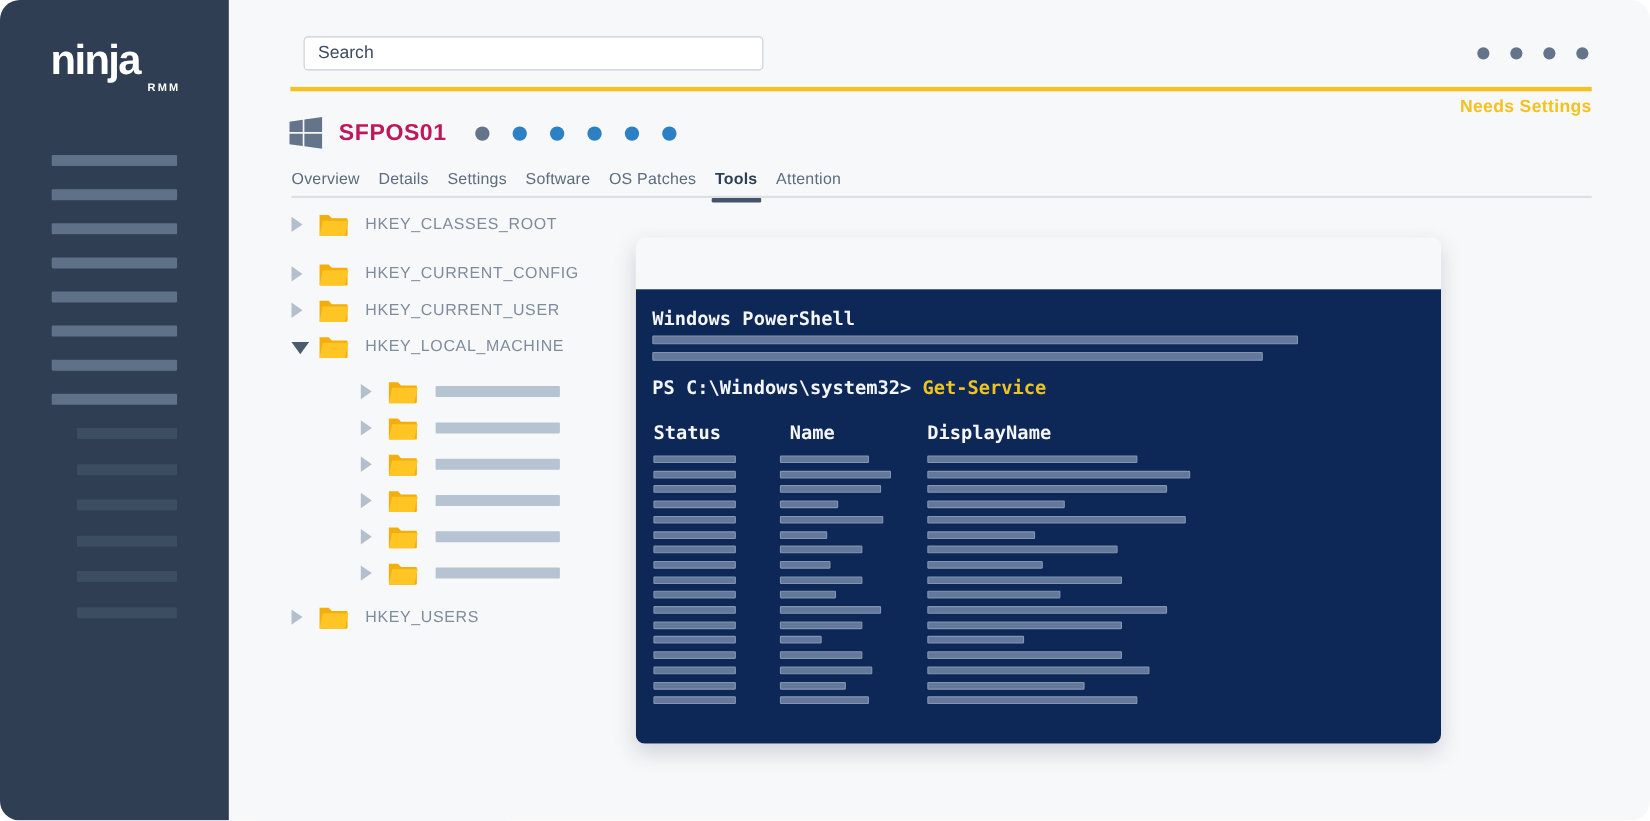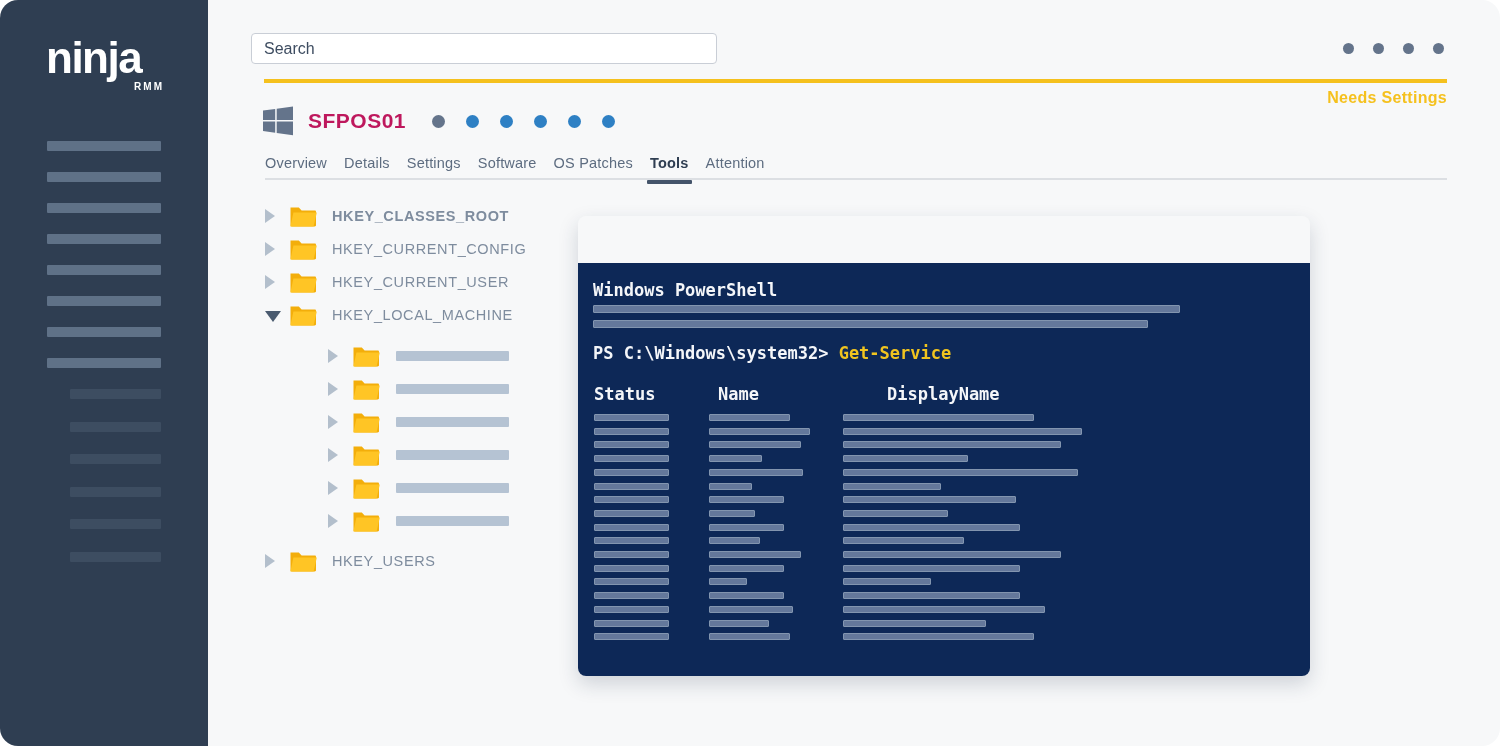--- a/index.html
+++ b/index.html
@@ -1,28 +1,28 @@
 <!DOCTYPE html>
 <html><head>
 <meta charset="utf-8">
 <style>
   html,body{margin:0;padding:0;background:#ffffff;font-family:"Liberation Sans",sans-serif;}
   .screen{position:relative;width:1500px;height:746px;background:#f7f8f9;border-radius:18px;overflow:hidden;margin:0 auto;}
 
   
   .sidebar{position:absolute;left:0;top:0;width:208px;height:746px;background:#2f3e52;}
   .logo-wrap{position:absolute;left:46px;top:36px;width:118px;}
-  .logo-main{font-size:44px;font-weight:800;color:#ffffff;letter-spacing:-1.5px;line-height:1;}
+  .logo-main{font-size:38px;font-weight:800;color:#ffffff;letter-spacing:-1.5px;line-height:1;}
   .logo-sub{display:block;text-align:right;font-size:10px;font-weight:700;color:#ffffff;letter-spacing:2px;margin-top:1px;}
   .sbar{position:absolute;height:10px;border-radius:1px;}
   .sbar.bright{left:47px;width:114px;background:#5f7187;}
   .sbar.dim{left:70px;width:91px;background:#3d4d61;}
 
   
-  .search-input{position:absolute;left:251px;top:33px;width:466px;height:31px;box-sizing:border-box;
+  .search-input{position:absolute;left:276px;top:33px;width:418px;height:31px;box-sizing:border-box;
     background:#ffffff;border:1px solid #c9ced6;border-radius:4px;font-size:16px;color:#3d4c60;
     padding:0 12px;font-family:"Liberation Sans",sans-serif;outline:none;}
   .accent-rule{position:absolute;left:264px;top:79px;width:1183px;height:4px;background:#f5c11e;}
   .menu-dots{position:absolute;left:1343px;top:43px;display:flex;gap:19px;}
   .menu-dots span{width:11px;height:11px;border-radius:50%;background:#64748b;display:block;}
   .needs-attention{position:absolute;top:89px;left:1047px;width:400px;text-align:right;
     font-size:16px;font-weight:700;color:#f5c11e;letter-spacing:.3px;}
 
   
   .device-header{position:absolute;left:263px;top:106px;display:flex;align-items:center;}
@@ -123,21 +123,21 @@
       <div class="tab">Details</div>
       <div class="tab">Settings</div>
       <div class="tab">Software</div>
       <div class="tab">OS Patches</div>
       <div class="tab active">Tools</div>
       <div class="tab">Attention</div>
     </nav>
   <div class="tabs-baseline"></div>
 
   <div class="tree" id="tree">
-      <div class="tree-row" style="top: 200px; left: 265px; font-weight: bold;">
+      <div class="tree-row" style="top: 188px; left: 265px;">
         <div class="tw">
           <span class="arrow-right"></span>
         </div>
         <svg class="folder" viewBox="0 0 28 24">
           <path fill="#F3AE0B" d="M1.5 3.5h8.3l2.8 3h13.2c.7 0 1.2.5 1.2 1.2v13.6c0 .7-.5 1.2-1.2 1.2H2.7c-.7 0-1.2-.5-1.2-1.2V3.5z"></path>
           <path fill="#FFC525" d="M4.4 8.6h23.4l-3.2 13.9H1.4z"></path>
         </svg>
         <div class="tree-label">HKEY_CLASSES_ROOT</div>
       </div>
       <div class="tree-row" style="top: 233px; left: 265px;">
@@ -245,21 +245,21 @@
   <section class="terminal">
     <div class="term-body">
       <div class="mono t-abs" style="left:15px;top:17px;">Windows PowerShell</div>
       <div id="intro-bars">
           <div class="t-bar" style="left: 15px; top: 42px; width: 587px; height: 8px;"></div>
           <div class="t-bar" style="left: 15px; top: 57px; width: 555px; height: 8px;"></div>
         </div>
       <div class="mono t-abs" style="left:15px;top:80px;"><span>PS C:\Windows\system32&gt; </span><span class="cmd">Get-Service</span></div>
       <div class="mono t-abs" style="left:16px;top:121px;">Status</div>
       <div class="mono t-abs" style="left:140px;top:121px;">Name</div>
-      <div class="mono t-abs" style="left:265px;top:121px;margin-left:44px;">DisplayName</div>
+      <div class="mono t-abs" style="left:265px;top:121px;">DisplayName</div>
       <div id="term-rows">
           <div class="t-bar" style="left: 16px; top: 151px; width: 75px; height: 7px;"></div>
           <div class="t-bar" style="left: 131px; top: 151px; width: 81px; height: 7px;"></div>
           <div class="t-bar" style="left: 265px; top: 151px; width: 191px; height: 7px;"></div>
           <div class="t-bar" style="left: 16px; top: 165px; width: 75px; height: 7px;"></div>
           <div class="t-bar" style="left: 131px; top: 165px; width: 101px; height: 7px;"></div>
           <div class="t-bar" style="left: 265px; top: 165px; width: 239px; height: 7px;"></div>
           <div class="t-bar" style="left: 16px; top: 178px; width: 75px; height: 7px;"></div>
           <div class="t-bar" style="left: 131px; top: 178px; width: 92px; height: 7px;"></div>
           <div class="t-bar" style="left: 265px; top: 178px; width: 218px; height: 7px;"></div>

